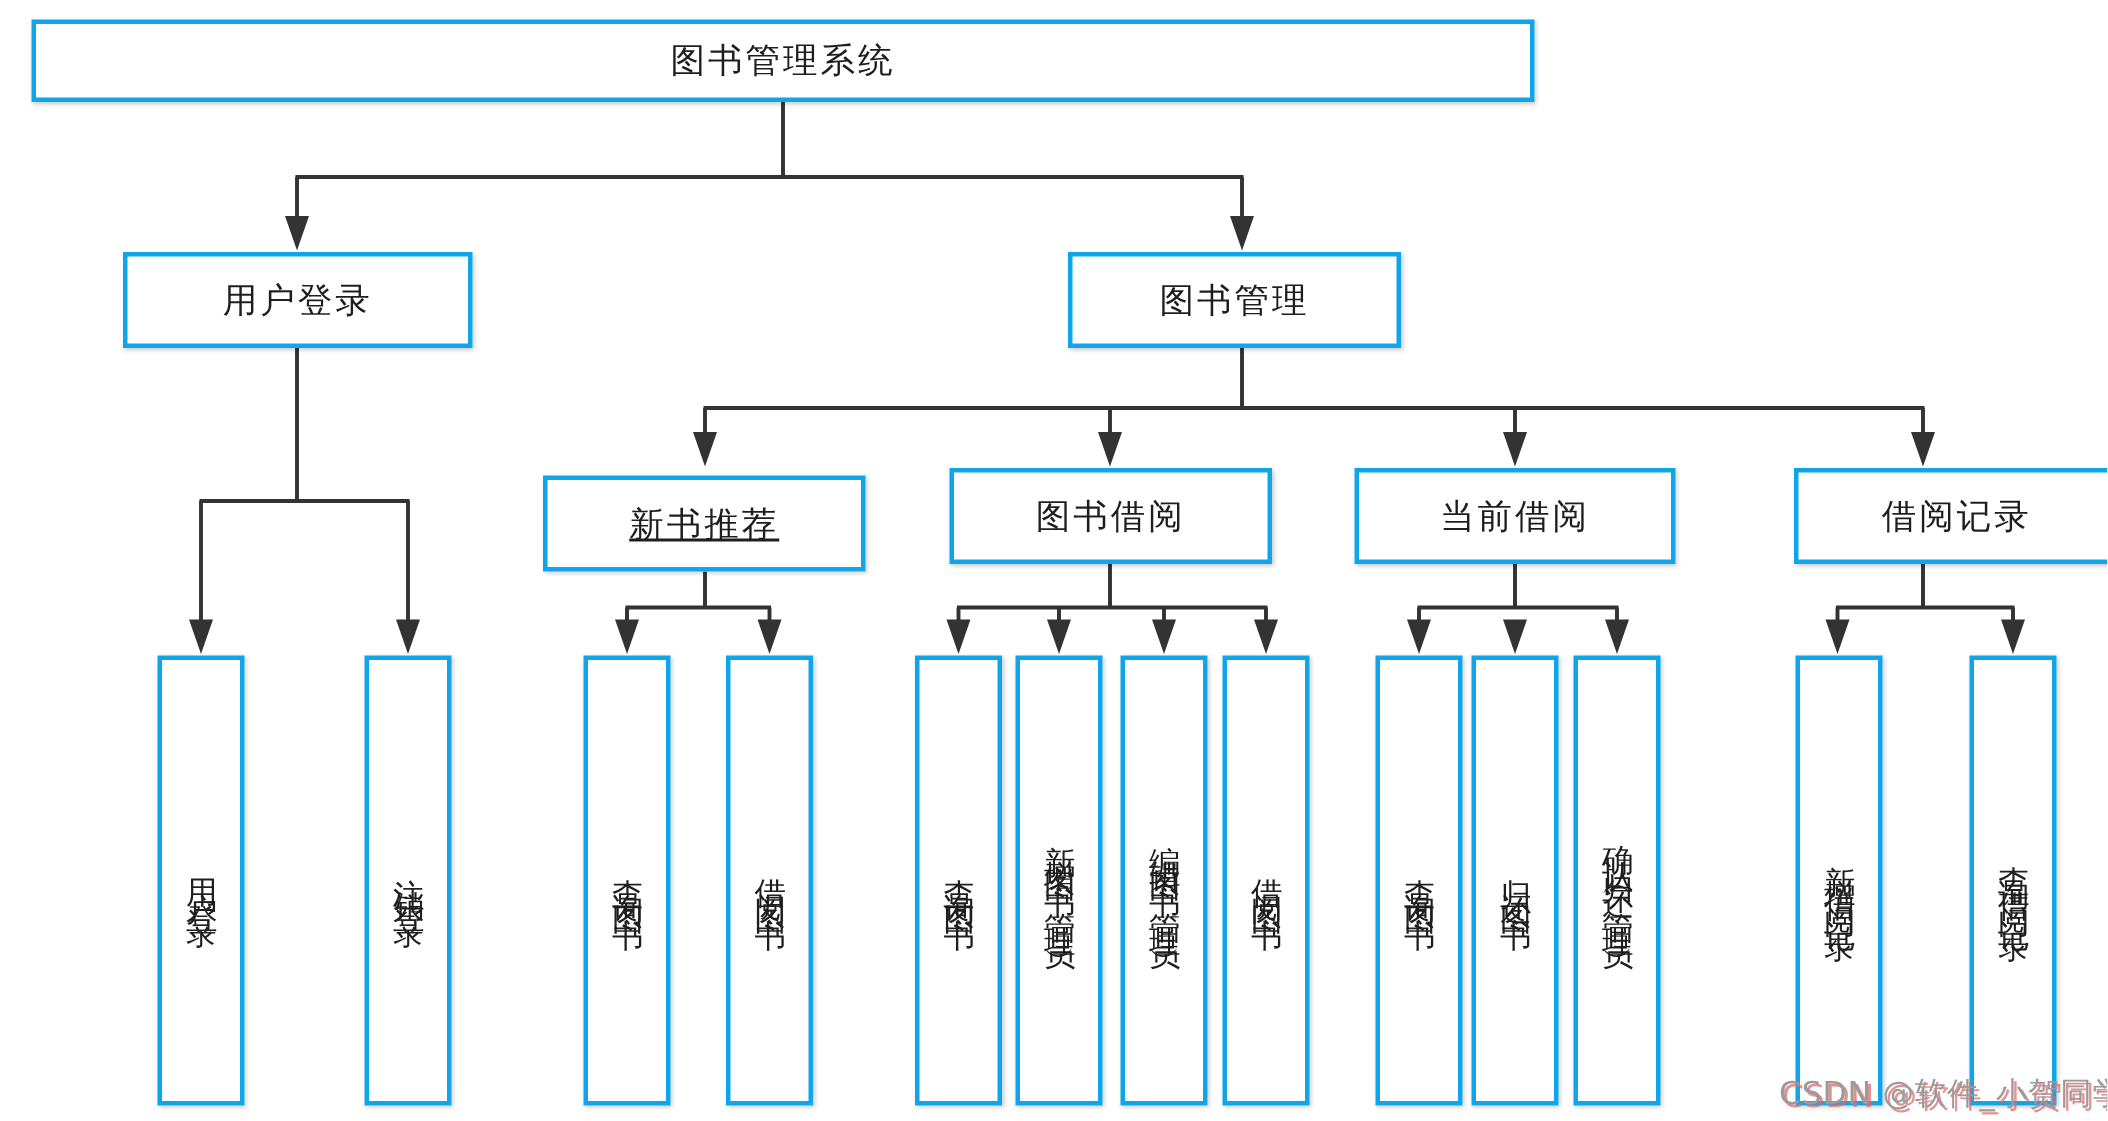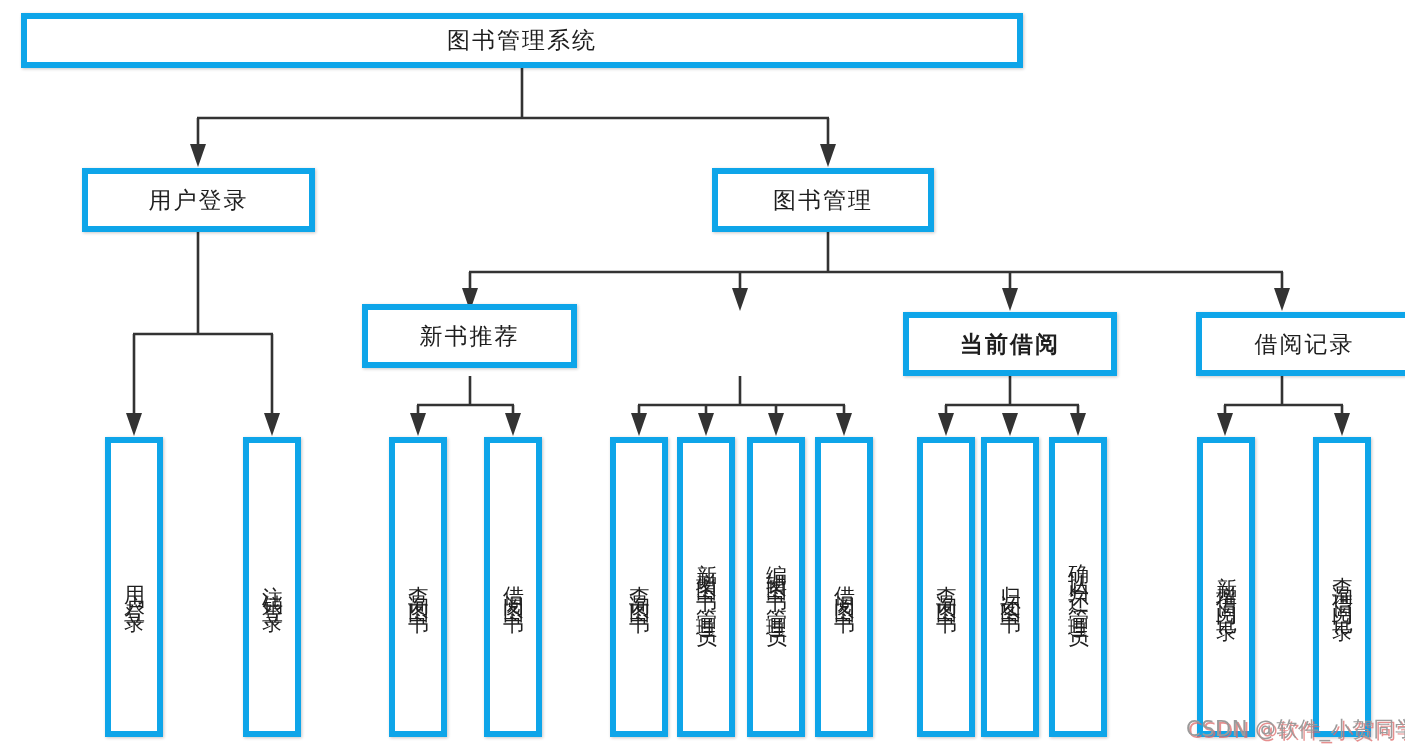--- a/index.html
+++ b/index.html
@@ -2,37 +2,37 @@
 <html><head>
 <meta charset="utf-8">
 <style>
   html,body{margin:0;padding:0;background:#fff;}
   .stage{
     position:relative;width:1405px;height:747px;background:#ffffff;overflow:hidden;
     font-family:"DejaVu Sans","Liberation Sans",sans-serif;
   }
   .wires{position:absolute;left:0;top:0;}
   .node{
-    position:absolute;background:#ffffff;border:6px solid #0ea5e9;box-sizing:border-box;
+    position:absolute;background:#ffffff;border:3px solid #0ea5e9;box-sizing:border-box;
     display:flex;align-items:center;justify-content:center;
     color:#1e1e1e;box-shadow:1px 1px 3px rgba(0,0,0,.22);
   }
   .hlabel{font-size:23px;letter-spacing:2px;white-space:nowrap;}
   .leaf{top:437px;width:58px;height:300px;}
   .vlabel{
     writing-mode:vertical-rl;text-orientation:mixed;
     font-size:21px;letter-spacing:9px;line-height:1;white-space:nowrap;
   }
   
   #n-root  {left:21px;  top:13px;  width:1002px;height:55px;}
   #n-login {left:82px;  top:168px; width:233px; height:64px;}
   #n-mgmt  {left:712px; top:168px; width:222px; height:64px;}
-  #n-rec   {left:362px; top:304px; width:215px; height:64px;}
+  #n-rec   {left:362px; top:317px; width:215px; height:64px;text-decoration:underline;}
   #n-borrow{left:633px; top:312px; width:215px; height:64px;}
-  #n-cur   {left:903px; top:312px; width:214px; height:64px;font-weight:bold;}
+  #n-cur   {left:903px; top:312px; width:214px; height:64px;}
   #n-rlog  {left:1173px;top:312px; width:217px; height:64px;margin-left:23px;}
   #l1 {left:105px;} #l2 {left:243px;} #l3 {left:389px;} #l4 {left:484px;}
   #l5 {left:610px;} #l6 {left:677px;} #l7 {left:747px;} #l8 {left:815px;}
   #l9 {left:917px;} #l10{left:981px;} #l11{left:1049px;}
   #l12{left:1197px;}#l13{left:1313px;}
   .watermark{
     position:absolute;left:1186px;top:715px;z-index:5;
     font-size:21px;color:#9b9b9b;letter-spacing:0.5px;white-space:nowrap;
     text-shadow:2px 2px 0 rgba(222,106,106,.75);
   }
@@ -81,20 +81,21 @@
       <polygon points="1334,413 1350,413 1342,436"></polygon>
     </g>
   </svg>
 
   <div class="node hlabel" id="n-root">图书管理系统</div>
 
   <div class="node hlabel" id="n-login">用户登录</div>
   <div class="node hlabel" id="n-mgmt">图书管理</div>
 
   <div class="node hlabel" id="n-rec">新书推荐</div>
+  <div class="node hlabel" id="n-borrow">图书借阅</div>
   <div class="node hlabel" id="n-cur">当前借阅</div>
   <div class="node hlabel" id="n-rlog">借阅记录</div>
 
   <div class="node leaf" id="l1">
     <span class="vlabel">用户登录</span>
   </div>
   <div class="node leaf" id="l2">
     <span class="vlabel">注销登录</span>
   </div>
   <div class="node leaf" id="l3">

